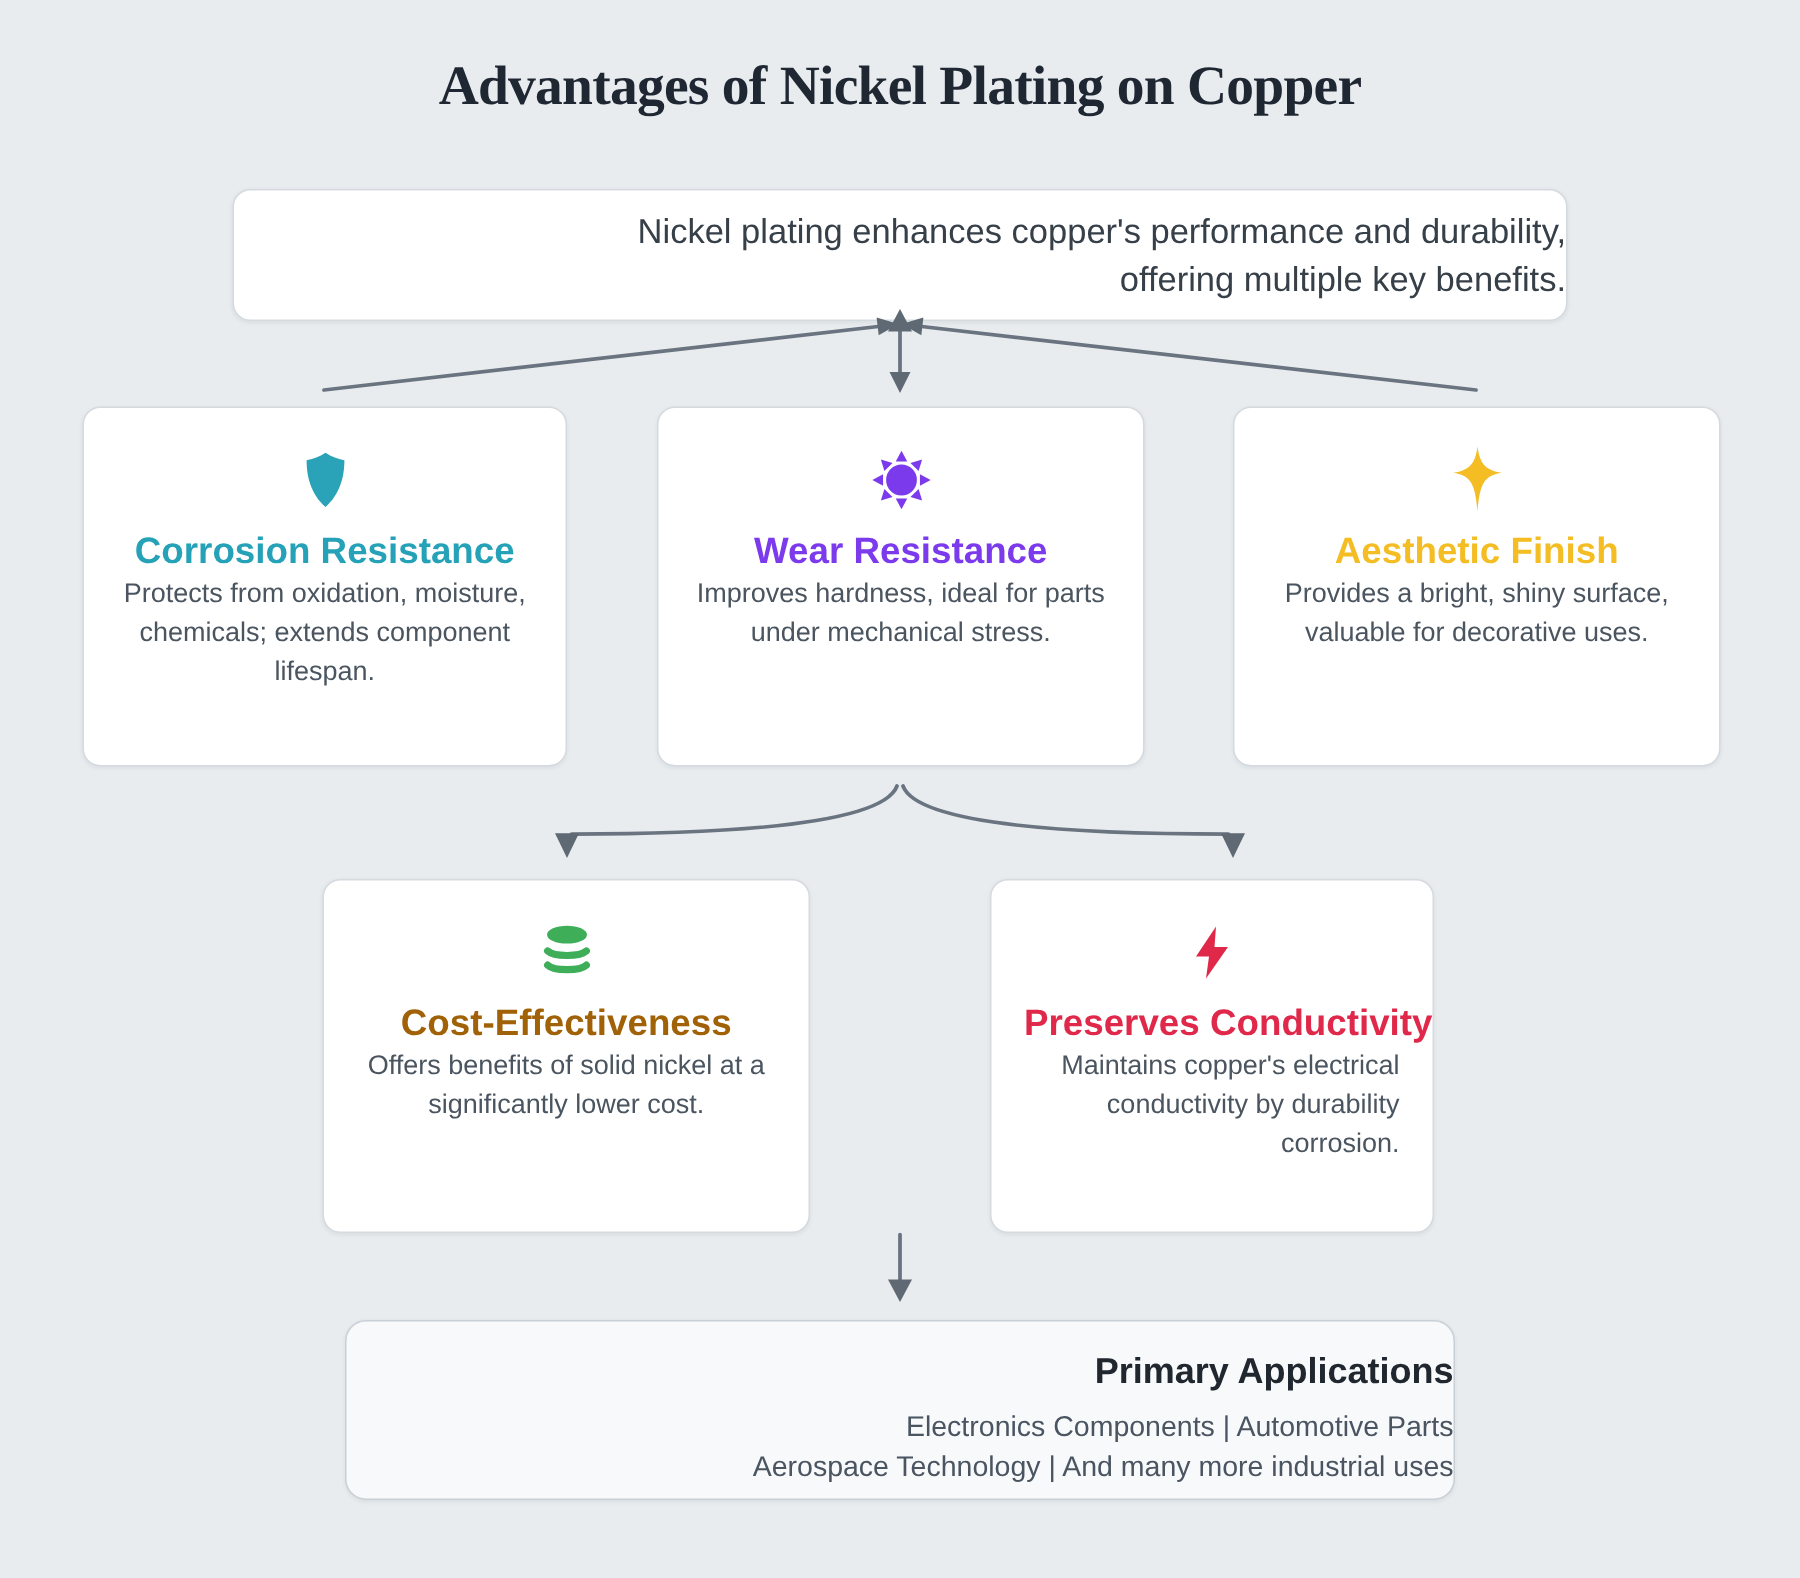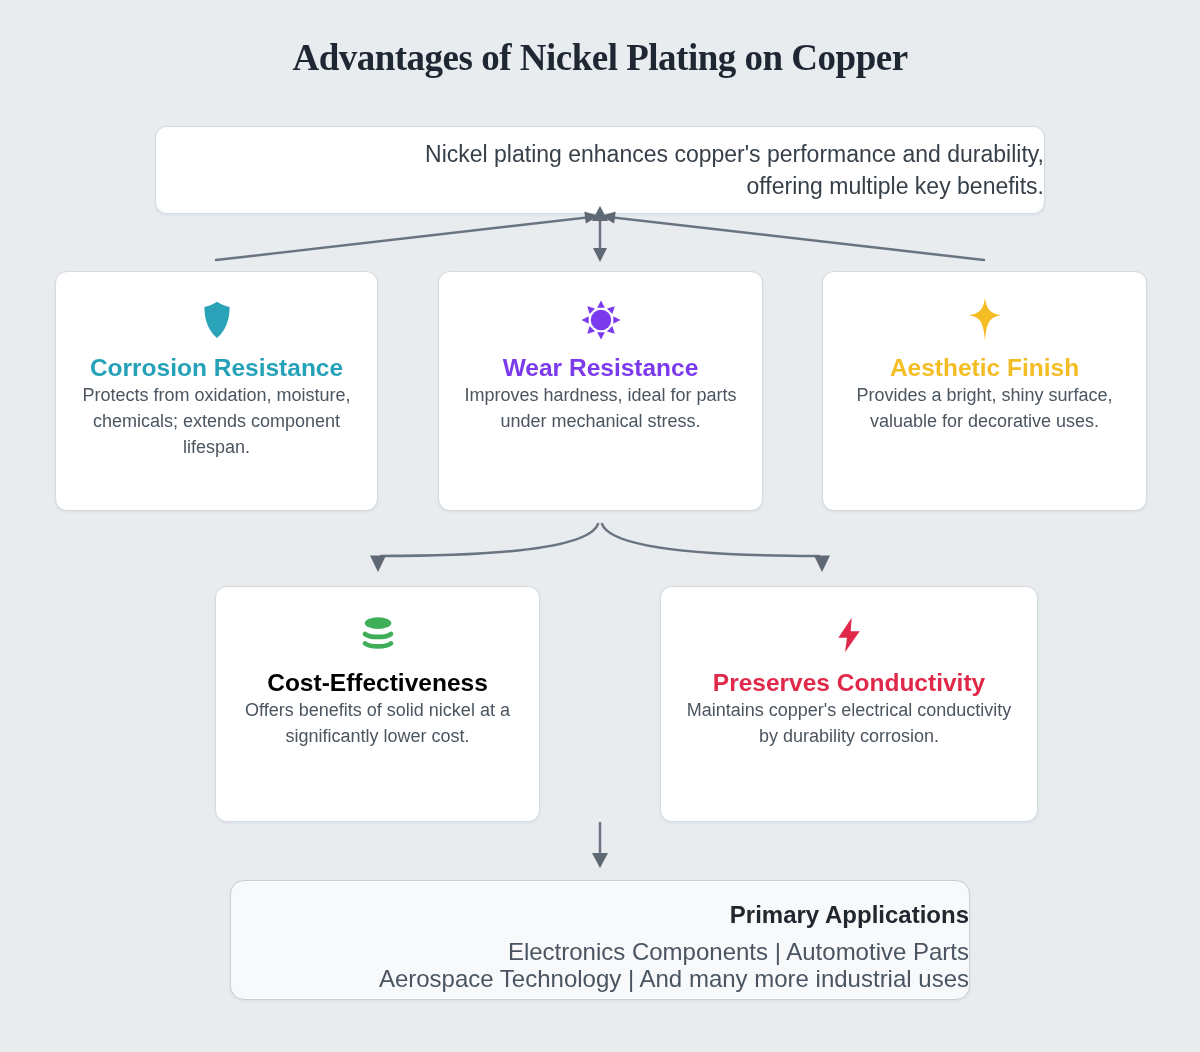--- a/index.html
+++ b/index.html
@@ -70,44 +70,44 @@
     margin-top: 0;
     padding: 0 22px;
     font-size: 18px;
     line-height: 26px;
     color: #4B5560;
   }
   #card-corrosion    { left: 55px;  top: 271px; width: 323px; height: 240px; }
   #card-wear         { left: 438px; top: 271px; width: 325px; height: 240px; }
   #card-aesthetic    { left: 822px; top: 271px; width: 325px; height: 240px; }
   #card-cost         { left: 215px; top: 586px; width: 325px; height: 236px; }
-  #card-conductivity { left: 660px; top: 586px; width: 378px; height: 236px; }
+  #card-conductivity { left: 660px; top: 586px; width: 296px; height: 236px; text-align: right; }
 
   #card-corrosion h2    { color: #26A2B8; }
   #card-wear h2         { color: #7C3AED; }
   #card-aesthetic h2    { color: #F4BD24; }
-  #card-cost h2         { color: #000000; }
+  #card-cost h2         { color: #a16207; }
   #card-conductivity h2 { color: #E0294A; }
 
   .apps-box {
     left: 230px; top: 880px;
     width: 740px; height: 120px;
     background: #F7F9FB;
     border: 1px solid #C9CFD6;
     border-radius: 14px;
     text-align: right;
     padding-top: 20px;
   }
   .apps-box h2 {
     font-size: 24px;
     font-weight: 700;
     color: #20272E;
   }
   .apps-box .apps-line {
-    font-size: 24px;
+    font-size: 19px;
     line-height: 27px;
     color: #4A5561;
   }
   .apps-box .apps-line:first-of-type { margin-top: 9px; }
 </style>
 </head>
 <body>
 
 <div class="canvas">
 

